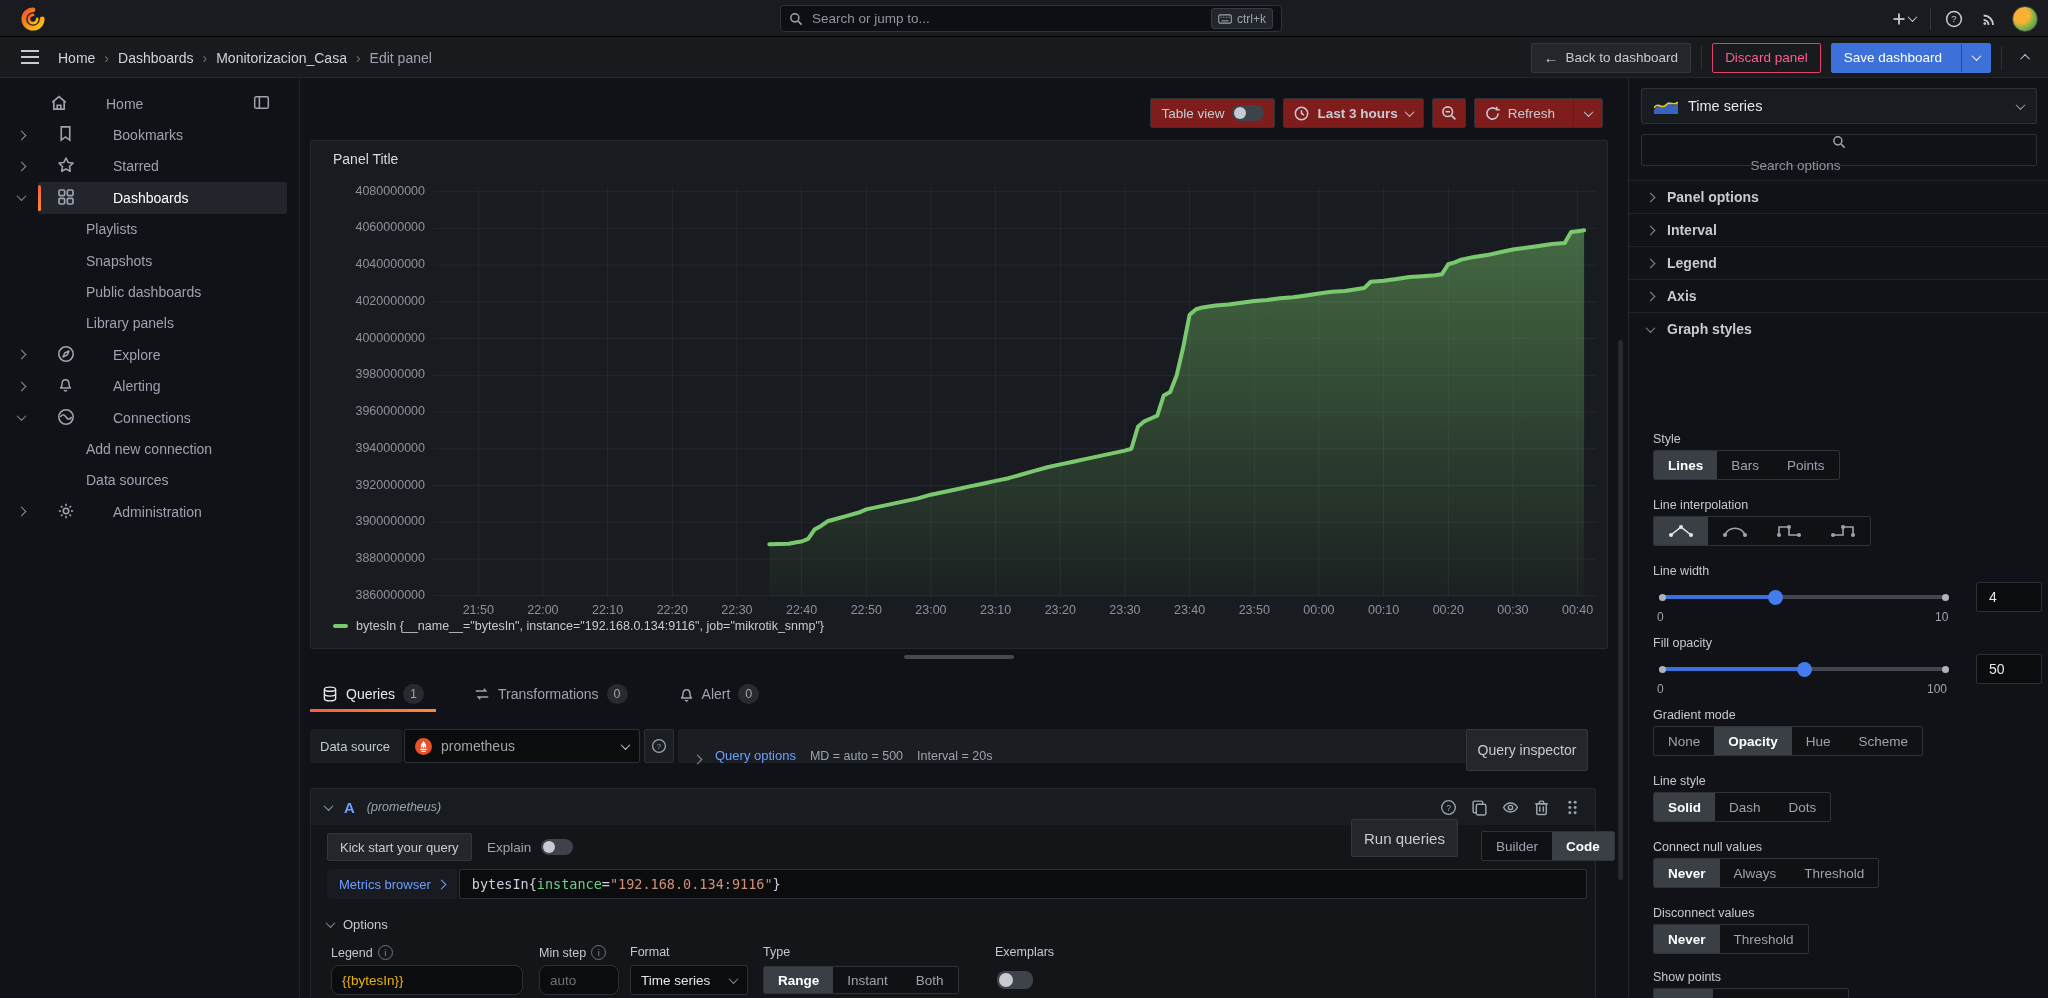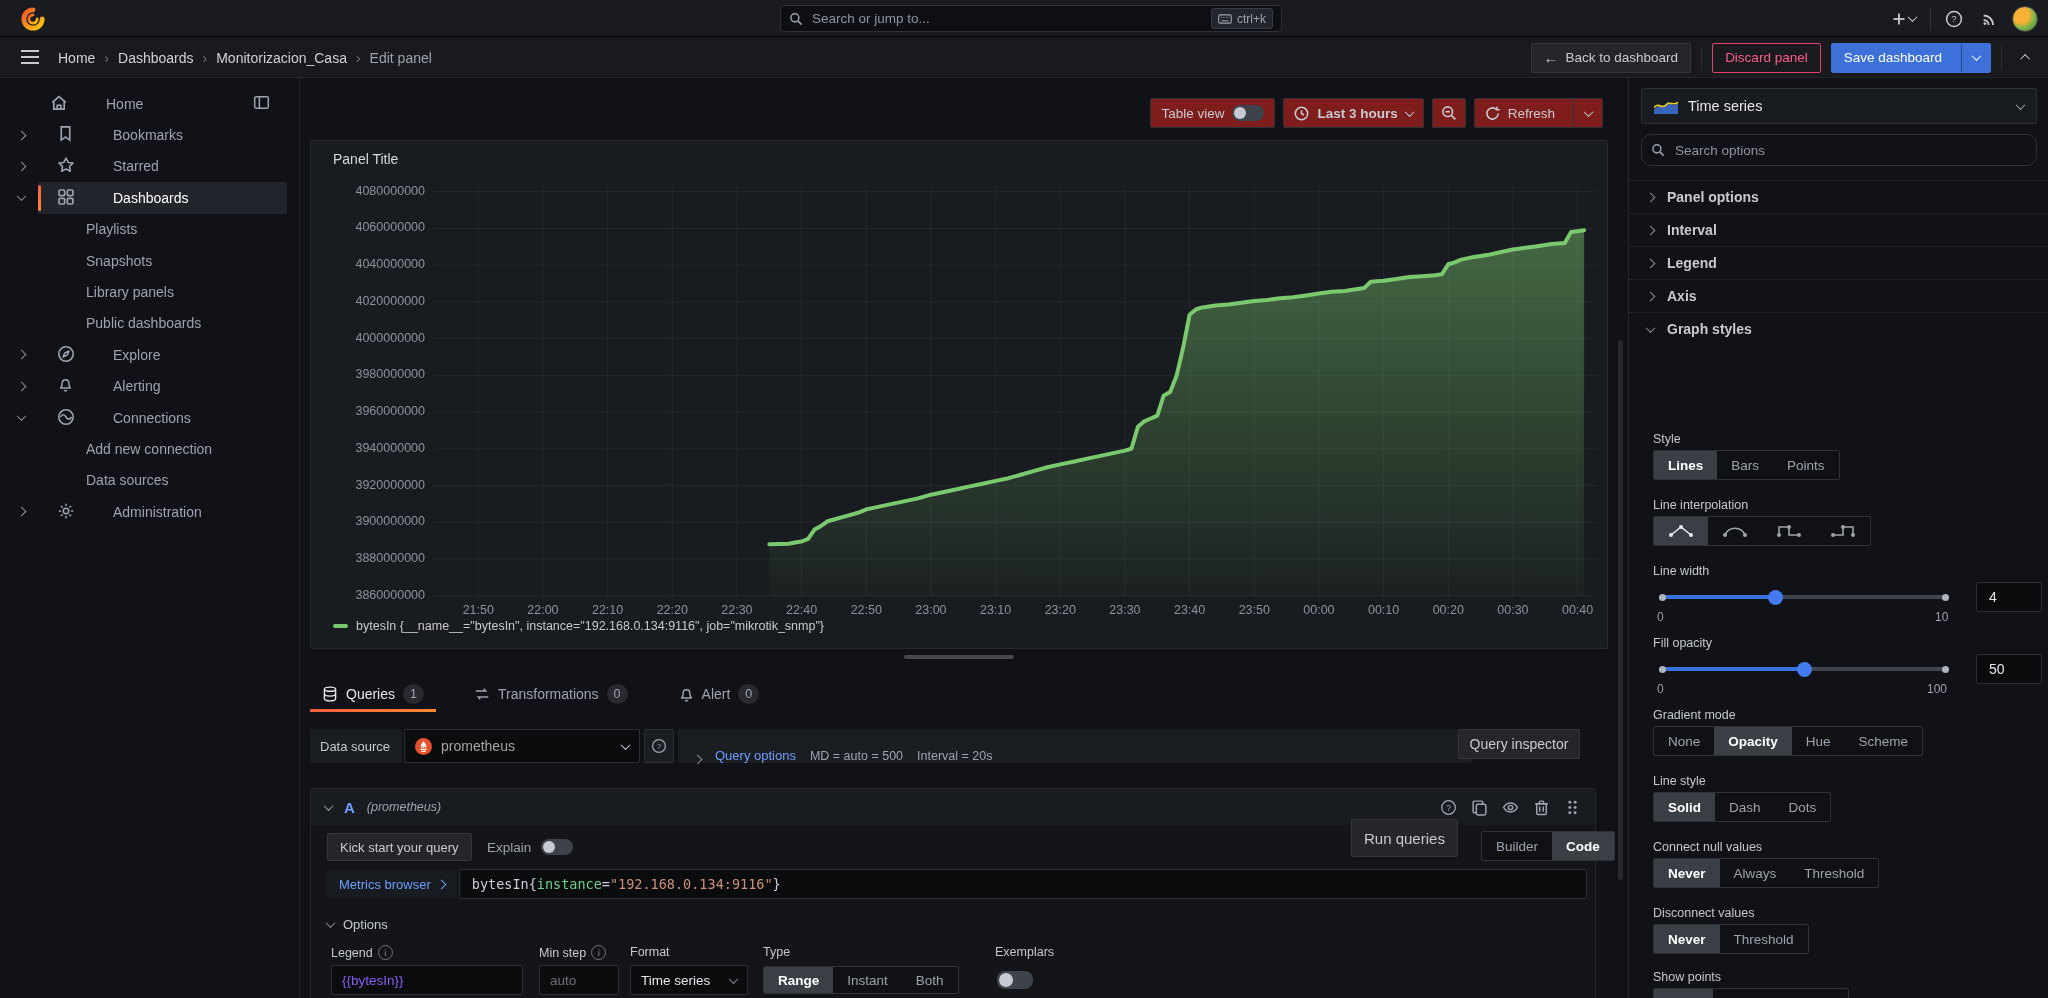--- a/index.html
+++ b/index.html
@@ -73,53 +73,53 @@
   .badge{height:20px;min-width:20px;padding:0 7px;border-radius:10px;background:#282a30;color:#9da3ae;font-size:12.5px;display:flex;align-items:center;justify-content:center;box-sizing:border-box;}
   
   .dsrow{position:absolute;left:310px;top:729px;height:34px;width:1286px;}
   .dslabel{position:absolute;left:0;top:0;width:92px;height:34px;background:#1a1d22;border-radius:2px;display:flex;align-items:center;padding-left:10px;box-sizing:border-box;font-size:13px;color:#c4c9cf;}
   .dspicker{position:absolute;left:94px;top:0;width:236px;height:34px;background:#0b0c0e;border:1px solid #2c3036;border-radius:2px;box-sizing:border-box;display:flex;align-items:center;gap:9px;padding:0 10px;cursor:pointer;}
   .dspicker .dsname{flex:1;font-size:14px;color:#a3a3a3;}
   .helpbtn{position:absolute;left:334px;top:0;width:30px;height:34px;background:#1a1d22;border:1px solid #2c3036;border-radius:2px;box-sizing:border-box;display:flex;align-items:center;justify-content:center;color:#9da3ae;cursor:pointer;}
   .qobar{position:absolute;left:368px;top:0;width:794px;height:34px;background:#1a1d22;border-radius:2px;display:flex;align-items:flex-end;gap:14px;padding:0 16px;box-sizing:border-box;cursor:pointer;}
   .qobar .qolabel{color:#6e9fff;font-size:13px;}
   .qobar .qometa{color:#9da3ae;font-size:12.5px;}
-  .inspbtn{position:absolute;right:16px;top:0;width:122px;height:30px;}
+  .inspbtn{position:absolute;right:8px;top:0;width:122px;height:42px;}
   
   .qcard{position:absolute;left:310px;top:788px;width:1286px;height:212px;border:1px solid #26282e;border-radius:2px;background:#131519;box-sizing:border-box;}
   .qhead{position:absolute;left:0;top:0;right:0;height:36px;background:#181b1f;display:flex;align-items:center;padding:0 14px;gap:12px;box-sizing:border-box;}
   .qref{color:#6e9fff;font-size:15px;font-weight:bold;}
   .qhint{color:#9da3ae;font-size:12.5px;font-style:italic;}
   .qicons{margin-left:auto;display:flex;align-items:center;gap:14px;color:#9da3ae;}
   .qicons .qi{width:17px;height:17px;cursor:pointer;}
   .kickbtn{position:absolute;left:16px;top:44px;height:28px;font-size:13px;}
   .explain{position:absolute;left:176px;top:44px;height:28px;display:flex;align-items:center;gap:10px;color:#9da3ae;font-size:13.5px;}
   .runbtn{position:absolute;left:1040px;top:30px;height:38px;font-size:15px;}
   .bcgroup{position:absolute;left:1170px;top:42px;}
   .mbrow{position:absolute;left:16px;top:80px;right:8px;height:30px;display:flex;}
   .mblabel{background:#181b1f;border-radius:2px 0 0 2px;display:flex;align-items:center;gap:7px;padding:0 12px;color:#6e9fff;font-size:13px;cursor:pointer;white-space:nowrap;}
   .codebox{flex:1;margin-left:2px;background:#0b0c0e;border:1px solid #2c3036;border-radius:2px;display:flex;align-items:center;padding:0 12px;font-family:"DejaVu Sans Mono",monospace;font-size:13.5px;color:#cccCDC;text-align:center;}
   .tok-label{color:#6ccf8e;}
   .tok-str{color:#ce9178;}
   .optheader{position:absolute;left:16px;top:128px;display:flex;align-items:center;gap:9px;color:#c4c9cf;font-size:13px;cursor:pointer;}
   .flabel{position:absolute;top:156px;font-size:12.5px;color:#c4c9cf;display:flex;align-items:center;gap:5px;}
   .infoi{width:13px;height:13px;border:1px solid #6e7277;border-radius:50%;color:#8a8f98;font-size:9.5px;display:inline-flex;align-items:center;justify-content:center;font-style:normal;}
-  .finput{position:absolute;top:176px;height:30px;background:#0b0c0e;border:1px solid #2c3036;border-radius:2px;box-sizing:border-box;color:#8b5cf6;font-size:13.5px;padding:0 10px;font-family:inherit;outline:none;}
+  .finput{position:absolute;top:176px;height:30px;background:#0b0c0e;border:1px solid #2c3036;border-radius:8px;box-sizing:border-box;color:#eab308;font-size:13.5px;padding:0 10px;font-family:inherit;outline:none;}
   .finput::placeholder{color:#6e7277;}
   .fselect{position:absolute;top:176px;height:30px;background:#0b0c0e;border:1px solid #2c3036;border-radius:2px;box-sizing:border-box;display:flex;align-items:center;gap:10px;padding:0 10px;color:#e6e6ec;font-size:13.5px;cursor:pointer;}
   
   .seg{position:absolute;display:inline-flex;border:1px solid #2f3237;border-radius:2px;background:#101114;height:30px;box-sizing:border-box;overflow:hidden;}
   .seg.h28{height:28px;}
   .seg .si{display:flex;align-items:center;justify-content:center;padding:0 14px;font-size:13.5px;color:#9da3ae;cursor:pointer;}
   .seg .si.active{background:#3a3f46;color:#fff;font-weight:bold;}
   
   .rightpane{position:absolute;left:1628px;top:78px;width:420px;height:920px;background:#111217;border-left:1px solid #26282e;box-sizing:border-box;}
   .vizpicker{position:absolute;left:12px;top:10px;width:396px;height:36px;background:#181b1f;border:1px solid #2c3036;border-radius:2px;box-sizing:border-box;display:flex;align-items:center;gap:10px;padding:0 12px;cursor:pointer;}
   .vizpicker .vname{flex:1;font-size:14.5px;color:#e6e6ec;}
-  .optsearch{position:absolute;left:12px;top:56px;width:396px;height:32px;background:#111217;border:1px solid #2c3036;border-radius:10px;box-sizing:border-box;display:flex;align-items:center;gap:8px;padding:0 9px;}
+  .optsearch{position:absolute;left:12px;top:56px;width:396px;height:32px;background:#111217;border:1px solid #2c3036;border-radius:2px;box-sizing:border-box;display:flex;align-items:center;gap:8px;padding:0 9px;flex-direction:column;}
   .optsearch input{flex:1;background:transparent;border:0;outline:none;color:#ccccdc;font-size:13.5px;font-family:inherit;}
   .optsearch input::placeholder{color:#8e949e;}
   .sections{position:absolute;left:0;top:102px;width:420px;}
   .secrow{height:33px;border-top:1px solid rgba(204,204,220,.09);display:flex;align-items:center;gap:13px;padding-left:18px;font-size:14px;color:#c7cbd1;font-weight:bold;cursor:pointer;box-sizing:border-box;}
   .secrow .chev{color:#8a8f98;}
   .gslabel{position:absolute;left:24px;font-size:12.5px;color:#c4c9cf;}
   .slider{position:absolute;width:290px;height:16px;}
   .slider .track{position:absolute;left:0;right:0;top:6px;height:4px;border-radius:2px;background:#41454d;}
   .slider .fill{position:absolute;left:0;top:6px;height:4px;border-radius:2px;background:#3871dc;}
   .slider .dotl,.slider .dotr{position:absolute;top:4.5px;width:7px;height:7px;border-radius:50%;background:#aeb4bc;}
@@ -281,24 +281,24 @@
         </span>
         <span class="slabel zlabel">Dashboards</span>
       </div>
       <div class="srow">
         <span class="slabel zlabel">Playlists</span>
       </div>
       <div class="srow">
         <span class="slabel zlabel">Snapshots</span>
       </div>
       <div class="srow">
+        <span class="slabel zlabel">Public dashboards</span>
+      </div>
+      <div class="srow">
         <span class="slabel zlabel">Library panels</span>
-      </div>
-      <div class="srow">
-        <span class="slabel zlabel">Public dashboards</span>
       </div>
       <div class="srow">
         <span class="schev zchev chev r"></span>
         <span class="sicon zicon">
           <svg width="18" height="18" viewBox="0 0 16 16" fill="none" stroke="currentColor" stroke-width="1.4">
             <circle cx="8" cy="8" r="6.4"></circle>
             <path d="M10.6 5.4 9 9l-3.6 1.6L7 7z" stroke-linejoin="round"></path>
           </svg>
         </span>
         <span class="slabel zlabel">Explore</span>

